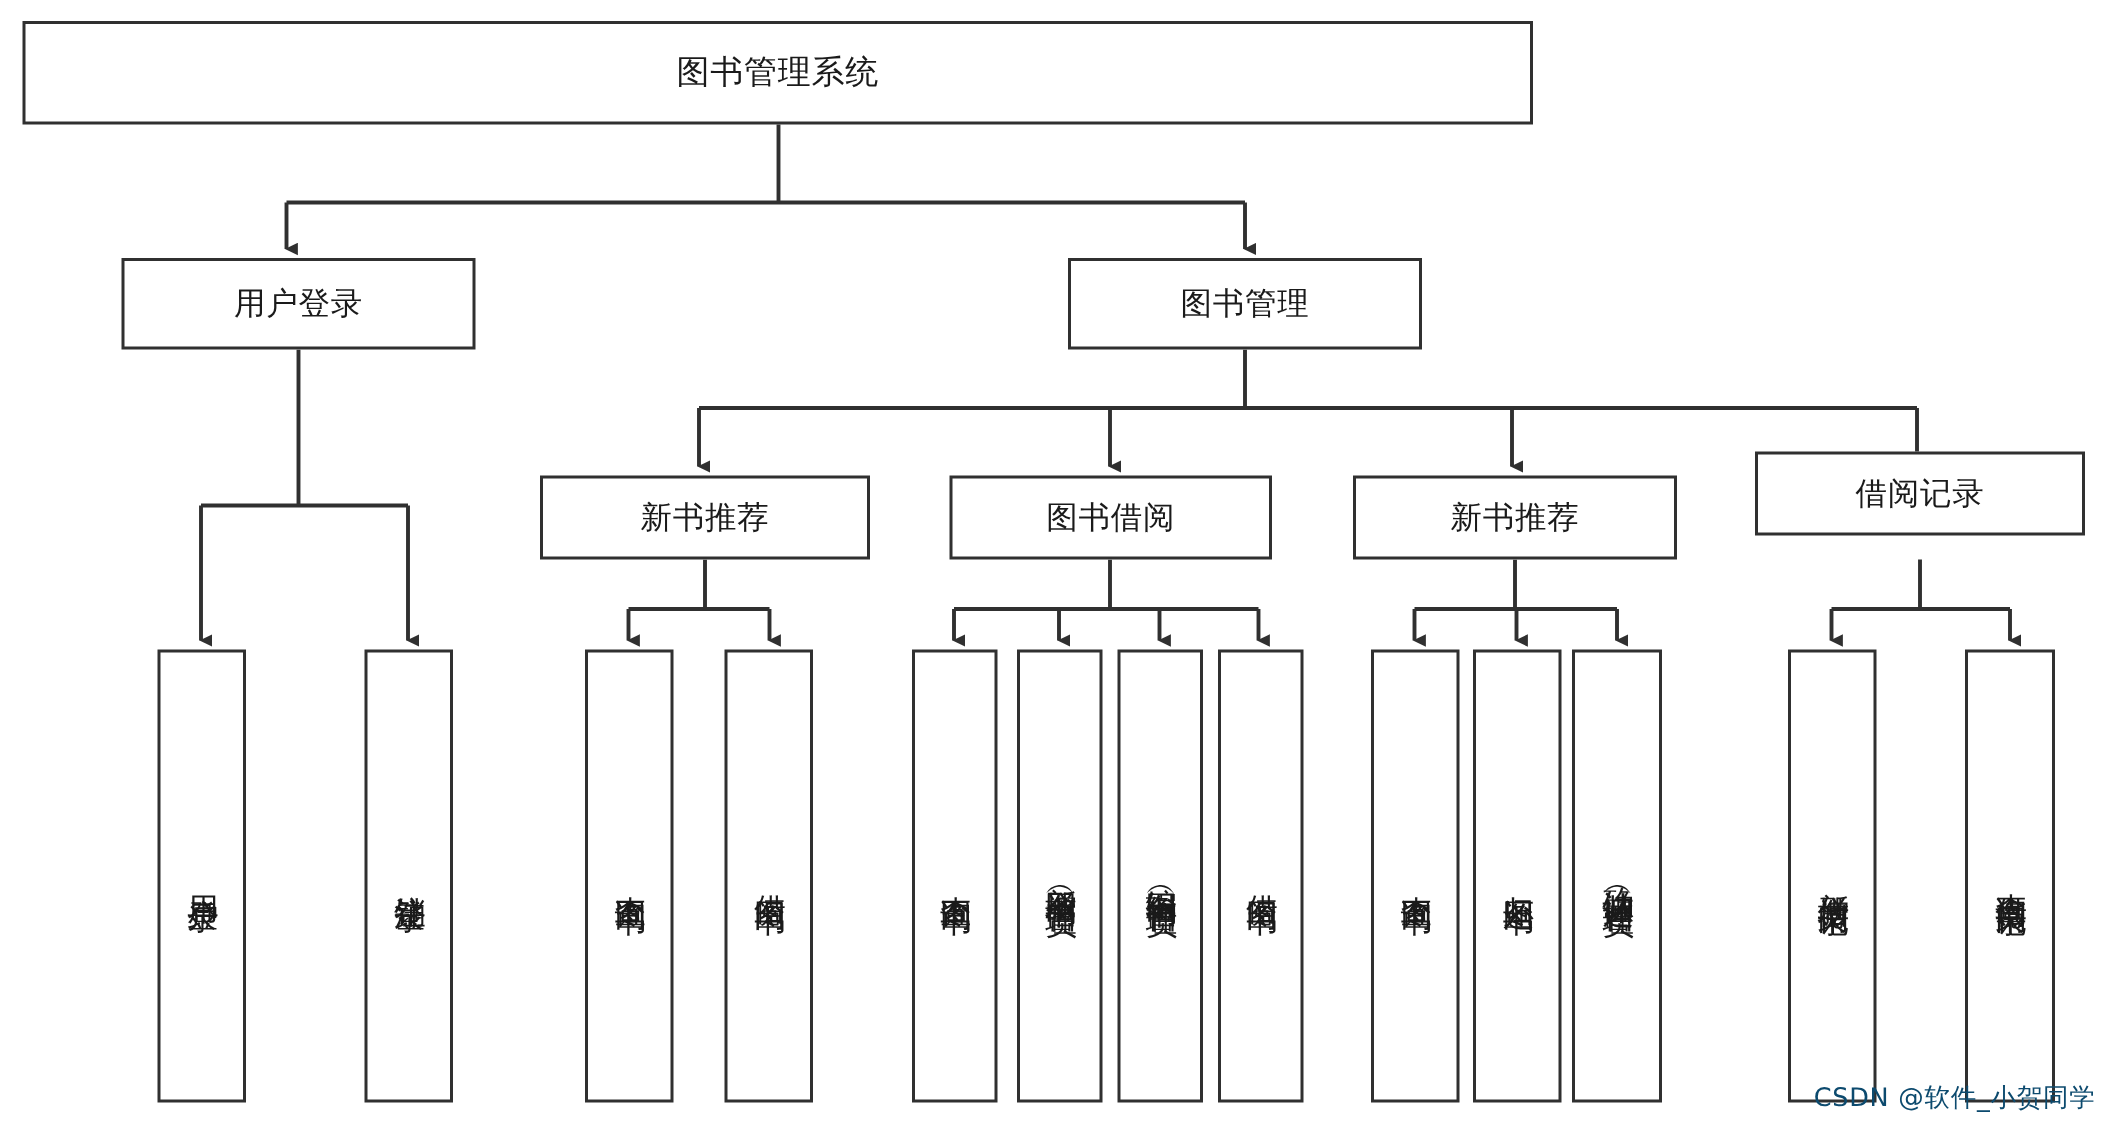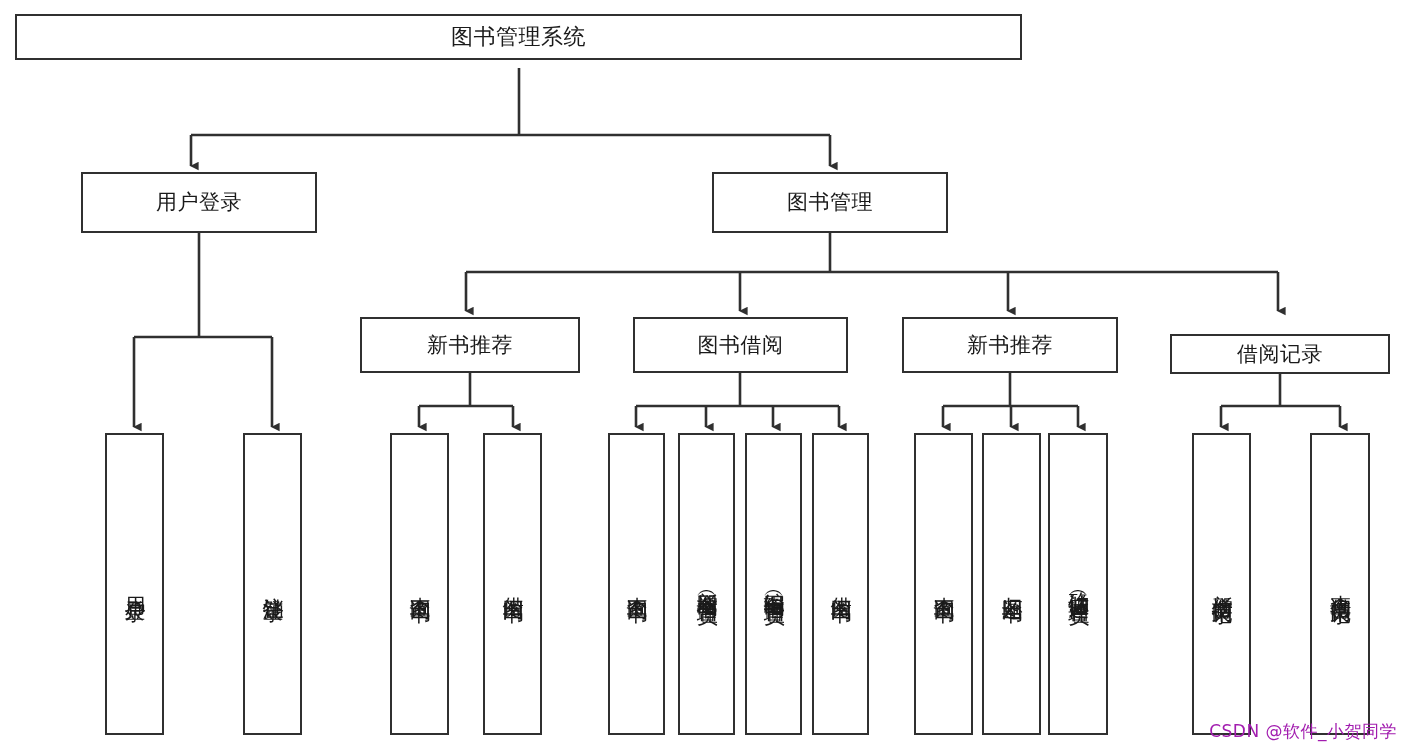--- a/index.html
+++ b/index.html
@@ -61,21 +61,21 @@
     line-height: 1.12;
     letter-spacing: 2px;
     white-space: nowrap;
     max-height: 100%;
   }
   .watermark {
     position: absolute;
     right: 8px;
     bottom: 4px;
     font-size: 17px;
-    color: #a21caf;
+    color: #0c4a6e;
     letter-spacing: 0.5px;
     white-space: nowrap;
     user-select: none;
   }
 </style>
 </head>
 <body>
 
 <div id="diagram-canvas">
 
@@ -124,41 +124,41 @@
       <path d="M1011,406 L1011,427" marker-end="url(#arrowhead)"></path>
       <path d="M1078,406 L1078,427" marker-end="url(#arrowhead)"></path>
 
       <path d="M1280,373 L1280,406"></path>
       <path d="M1221,406 L1340,406"></path>
       <path d="M1221,406 L1221,427" marker-end="url(#arrowhead)"></path>
       <path d="M1340,406 L1340,427" marker-end="url(#arrowhead)"></path>
     </g>
   </svg>
 
-  <div class="node horizontal root" style="left:15px; top:14px; width:1007px; height:46px;">
+  <div class="node horizontal root" style="left:15px; top:14px; width:1007px; height:69px;">
     <span class="label">图书管理系统</span>
   </div>
 
   <div class="node horizontal" style="left:81px; top:172px; width:236px; height:61px;">
     <span class="label">用户登录</span>
   </div>
   <div class="node horizontal" style="left:712px; top:172px; width:236px; height:61px;">
     <span class="label">图书管理</span>
   </div>
 
   <div class="node horizontal" style="left:360px; top:317px; width:220px; height:56px;font-family:Liberation Serif, serif;">
     <span class="label">新书推荐</span>
   </div>
   <div class="node horizontal" style="left:633px; top:317px; width:215px; height:56px;justify-content:center;">
     <span class="label">图书借阅</span>
   </div>
   <div class="node horizontal" style="left:902px; top:317px; width:216px; height:56px;">
     <span class="label">新书推荐</span>
   </div>
-  <div class="node horizontal" style="left:1170px; top:334px; width:220px; height:40px;">
+  <div class="node horizontal" style="left:1170px; top:301px; width:220px; height:56px;">
     <span class="label">借阅记录</span>
   </div>
 
   <div class="node vertical" style="left:105px; top:433px; width:59px; height:302px;">
     <span class="label">用户登录</span>
   </div>
   <div class="node vertical" style="left:243px; top:433px; width:59px; height:302px;">
     <span class="label">注销登录</span>
   </div>
 

